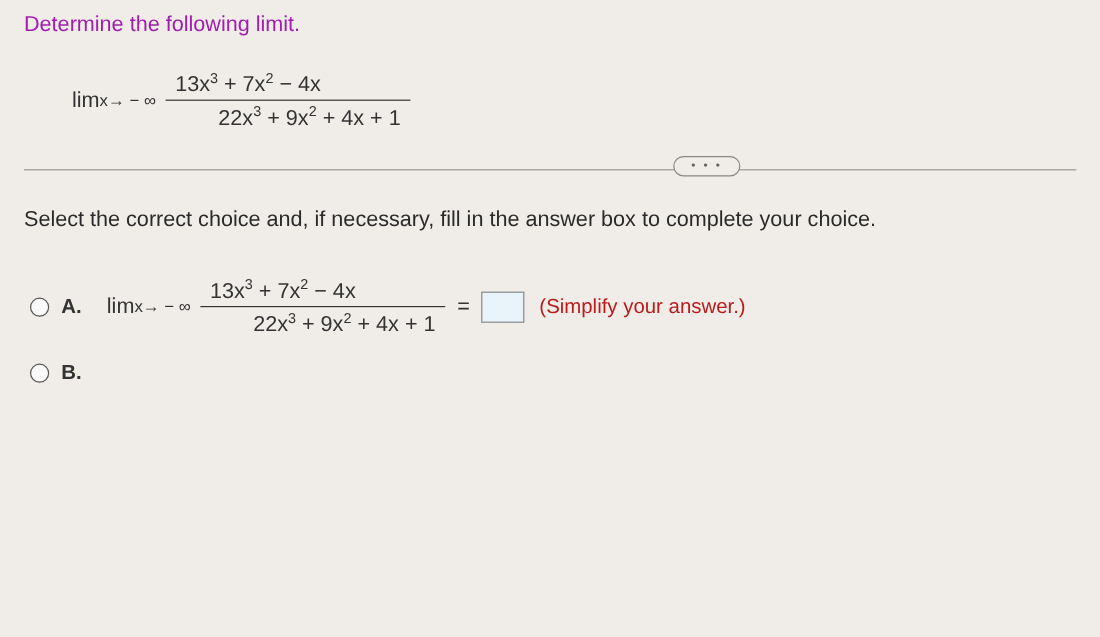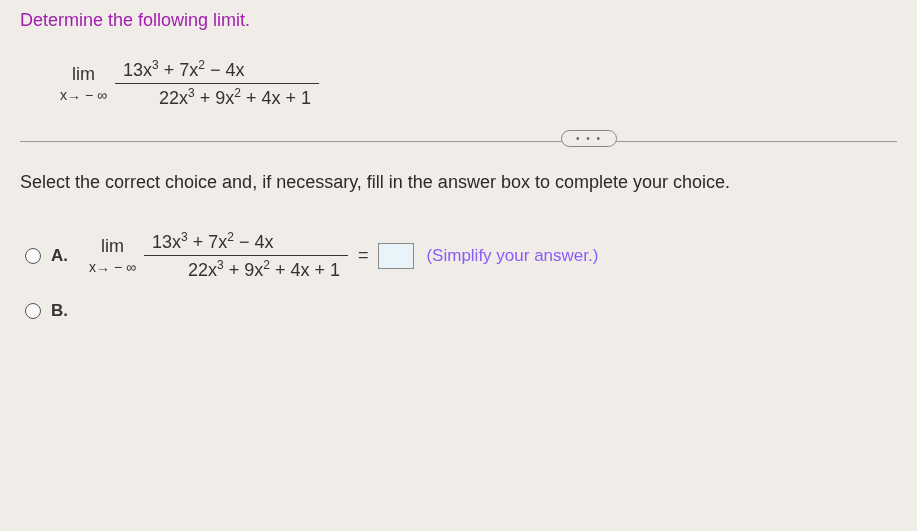--- a/index.html
+++ b/index.html
@@ -22,22 +22,22 @@
       color: #a21caf;
     }
     .limit-expr {
       margin-left: 40px;
       margin-bottom: 30px;
       display: flex;
       align-items: center;
     }
     .lim-block {
       display: inline-flex;
-      flex-direction: column;
-      align-items: center;
+      flex-direction: row;
+      align-items: flex-start;
       margin-right: 8px;
       font-size: 17px;
     }
     .lim-text {
       font-size: 18px;
     }
     .lim-sub {
       font-size: 14px;
       margin-top: 2px;
     }
@@ -123,21 +123,21 @@
       width: 36px;
       height: 26px;
       border: 1px solid #888;
       background: #e8f4fa;
       display: inline-block;
       vertical-align: middle;
     }
     .hint {
       margin-left: 12px;
       font-size: 17px;
-      color: #8b5cf6;
+      color: #b91c1c;
     }
     .choice-text {
       font-size: 18px;
     }
   </style>
 </head>
 <body>
 
 <div class="title">Determine the following limit.</div>
 

